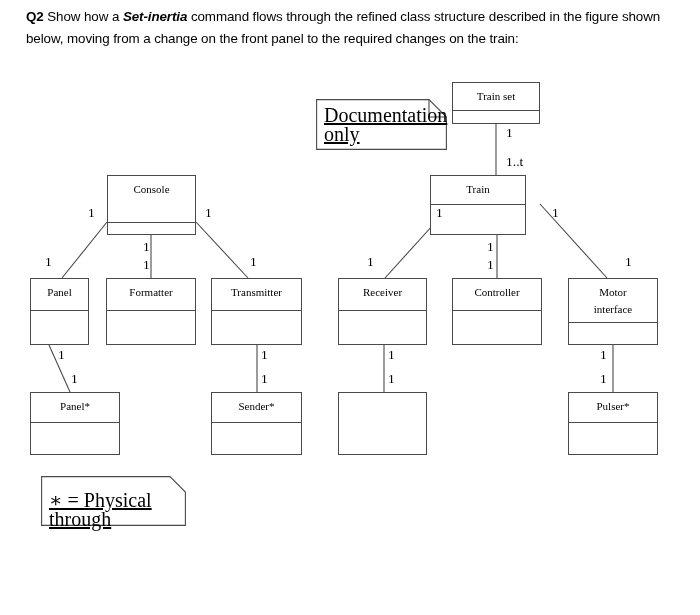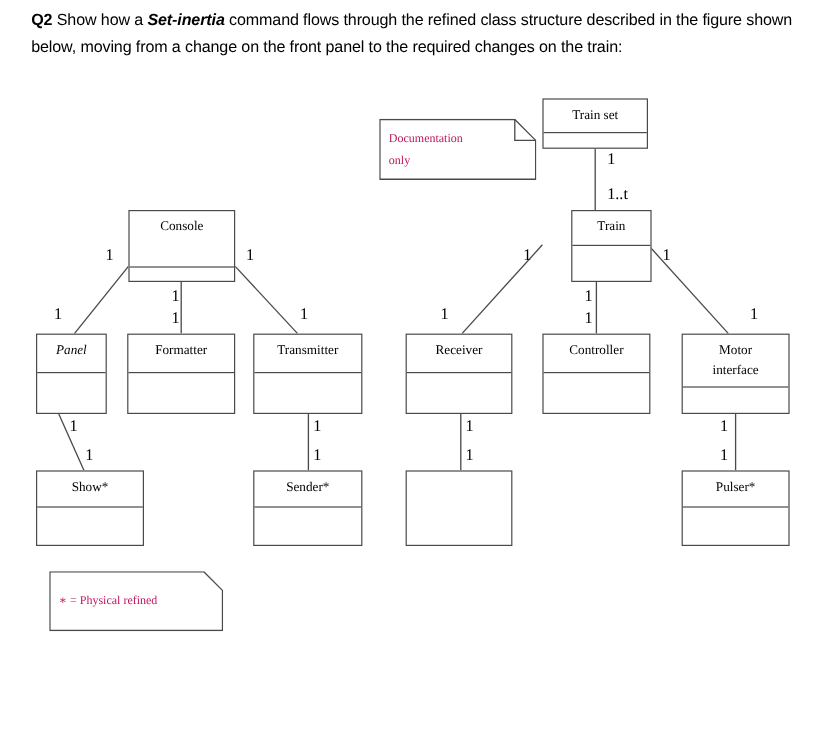--- a/index.html
+++ b/index.html
@@ -64,24 +64,25 @@
   }
 
   
   .note {
     position: absolute;
     box-sizing: border-box;
     background: #ffffff;
   }
   .note .note-text {
     position: absolute;
-    color: #be185d;
-    font-size: 10px;
+    color: #000000;
+    font-size: 20px;
     line-height: 19px;
     white-space: pre-line;
+    text-decoration: underline;
   }
 
   
   .mult {
     position: absolute;
     color: #000000;
     font-size: 13.5px;
     line-height: 14px;
     white-space: nowrap;
   }
@@ -107,30 +108,30 @@
         <line x1="384" y1="345" x2="384" y2="392" stroke="#4a4a4a" stroke-width="1.1"></line>
         <line x1="613" y1="345" x2="613" y2="392" stroke="#4a4a4a" stroke-width="1.1"></line>
       </g>
   </svg>
 
   <div id="shapes">
       <div class="uclass" style="left: 452px; top: 82px; width: 88px; height: 42px;">
         <div class="title" style="height: 28px;">Train set</div>
         <div class="attrs" style="height: 12px;"></div>
       </div>
-      <div class="uclass" style="left: 476px; top: 175px; width: 67px; height: 60px;">
+      <div class="uclass" style="left: 430px; top: 175px; width: 96px; height: 60px;">
         <div class="title" style="height: 29px;">Train</div>
         <div class="attrs" style="height: 29px;"></div>
       </div>
       <div class="uclass" style="left: 107px; top: 175px; width: 89px; height: 60px;">
         <div class="title" style="height: 47px;">Console</div>
         <div class="attrs" style="height: 11px;"></div>
       </div>
       <div class="uclass" style="left: 30px; top: 278px; width: 59px; height: 67px;">
-        <div class="title" style="height: 32px; font-style: italic;">Panel</div>
+        <div class="title" style="height: 32px;">Panel</div>
         <div class="attrs" style="height: 33px;"></div>
       </div>
       <div class="uclass" style="left: 106px; top: 278px; width: 90px; height: 67px;">
         <div class="title" style="height: 32px;">Formatter</div>
         <div class="attrs" style="height: 33px;"></div>
       </div>
       <div class="uclass" style="left: 211px; top: 278px; width: 91px; height: 67px;">
         <div class="title" style="height: 32px;">Transmitter</div>
         <div class="attrs" style="height: 33px;"></div>
       </div>
@@ -141,21 +142,21 @@
       <div class="uclass" style="left: 452px; top: 278px; width: 90px; height: 67px;">
         <div class="title" style="height: 32px;">Controller</div>
         <div class="attrs" style="height: 33px;"></div>
       </div>
       <div class="uclass" style="left: 568px; top: 278px; width: 90px; height: 67px;">
         <div class="title" style="height: 44px;">Motor
 interface</div>
         <div class="attrs" style="height: 21px;"></div>
       </div>
       <div class="uclass" style="left: 30px; top: 392px; width: 90px; height: 63px;">
-        <div class="title" style="height: 30px;">Show*</div>
+        <div class="title" style="height: 30px;">Panel*</div>
         <div class="attrs" style="height: 31px;"></div>
       </div>
       <div class="uclass" style="left: 211px; top: 392px; width: 91px; height: 63px;">
         <div class="title" style="height: 30px;">Sender*</div>
         <div class="attrs" style="height: 31px;"></div>
       </div>
       <div class="uclass" style="left: 338px; top: 392px; width: 89px; height: 63px;">
         <div class="attrs" style="height: 31px;"></div>
       </div>
       <div class="uclass" style="left: 568px; top: 392px; width: 90px; height: 63px;">
@@ -167,21 +168,21 @@
           <path d="M0.6,0.6 H113 L130.4,18 V50.4 H0.6 Z" fill="#ffffff" stroke="#4a4a4a" stroke-width="1.1"></path>
           <path d="M113,0.6 V18 H130.4" fill="none" stroke="#4a4a4a" stroke-width="1.1"></path>
         </svg>
         <div class="note-text" style="left: 8px; top: 7px;">Documentation
 only</div>
       </div>
       <div class="note" style="left: 41px; top: 476px; width: 145px; height: 50px;">
         <svg width="145" height="50" viewBox="0 0 145 50" style="position: absolute; left: 0px; top: 0px;">
           <path d="M0.6,0.6 H129 L144.4,16 V49.4 H0.6 Z" fill="#ffffff" stroke="#4a4a4a" stroke-width="1.1"></path>
         </svg>
-        <div class="note-text" style="left: 8px; top: 15px;">∗ = Physical refined</div>
+        <div class="note-text" style="left: 8px; top: 15px;">∗ = Physical through</div>
       </div>
       <div class="mult" style="left: 506px; top: 126px;">1</div>
       <div class="mult" style="left: 506px; top: 155px;">1..t</div>
       <div class="mult" style="left: 88px; top: 206px;">1</div>
       <div class="mult" style="left: 45px; top: 255px;">1</div>
       <div class="mult" style="left: 143px; top: 240px;">1</div>
       <div class="mult" style="left: 143px; top: 258px;">1</div>
       <div class="mult" style="left: 205px; top: 206px;">1</div>
       <div class="mult" style="left: 250px; top: 255px;">1</div>
       <div class="mult" style="left: 436px; top: 206px;">1</div>

